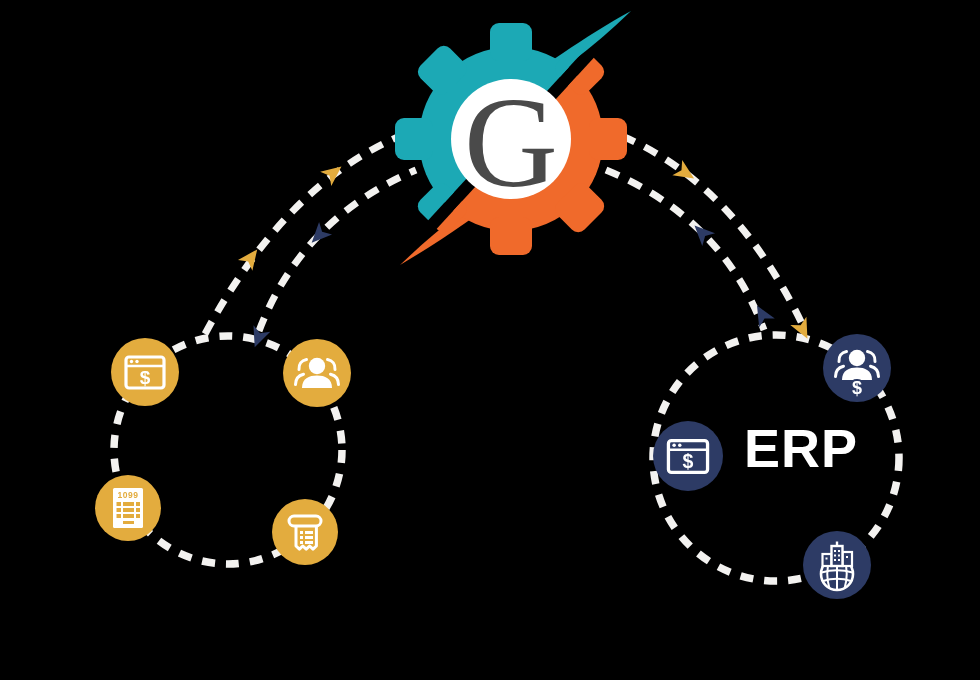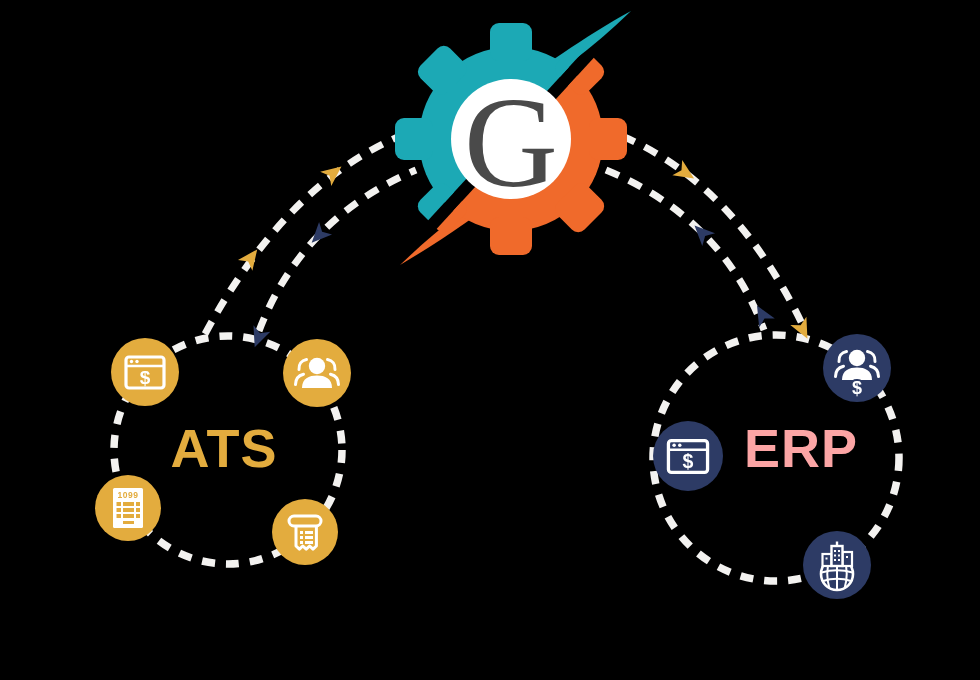--- a/index.html
+++ b/index.html
@@ -13,21 +13,21 @@
     display:flex; align-items:center; justify-content:center;
   }
   .node svg { width:100%; height:100%; }
   .node.gold { background:#E3AC3E; }
   .node.navy { background:#2D3B65; }
   .sys-label {
     position:absolute; width:170px; text-align:center;
     font-size:54px; font-weight:bold; letter-spacing:1px; line-height:1;
   }
   #ats-label { left:139px; top:421px; color:#E3AC3E; }
-  #erp-label { left:716px; top:421px; color:#fca5a5; }
+  #erp-label { left:716px; top:421px; color:#ffffff; }
 </style>
 </head>
 <body>
 
 <div class="stage">
 
   <svg class="canvas" width="980" height="680" viewBox="0 0 980 680">
     <defs>
       <g id="gearShape">
         <circle r="92"></circle>
@@ -74,21 +74,20 @@
         <use href="#gearShape"></use>
       </g>
       <g clip-path="url(#clipOrange)" fill="#F06A2B">
         <use href="#gearShape"></use>
       </g>
       <circle r="60" fill="#FFFFFF"></circle>
       <text x="0" y="47" text-anchor="middle" font-family="Liberation Serif, serif" font-size="130" fill="#4A4A4A">G</text>
     </g>
   </svg>
 
-  <div class="sys-label" id="ats-label">ATS</div>
 
   <div class="sys-label" id="erp-label">ERP</div>
 
   <div class="node gold" style="left:111px; top:338px; width:68px; height:68px;">
     <svg viewBox="0 0 68 68">
       <rect x="15" y="19" width="38" height="31" rx="3" fill="none" stroke="#fff" stroke-width="3.2"></rect>
       <line x1="15" y1="28" x2="53" y2="28" stroke="#fff" stroke-width="2.4"></line>
       <circle cx="20.5" cy="23.5" r="1.7" fill="#fff"></circle>
       <circle cx="26" cy="23.5" r="1.7" fill="#fff"></circle>
       <text x="34" y="45.5" text-anchor="middle" font-size="19" font-weight="bold" fill="#fff">$</text>

